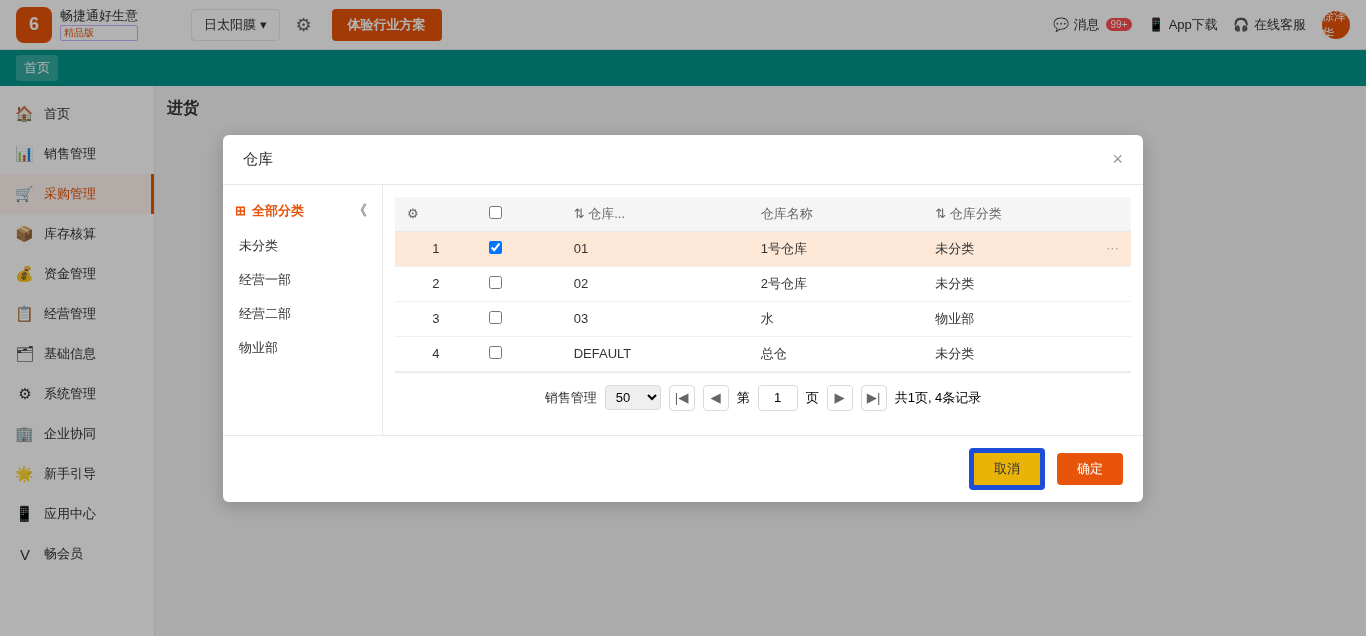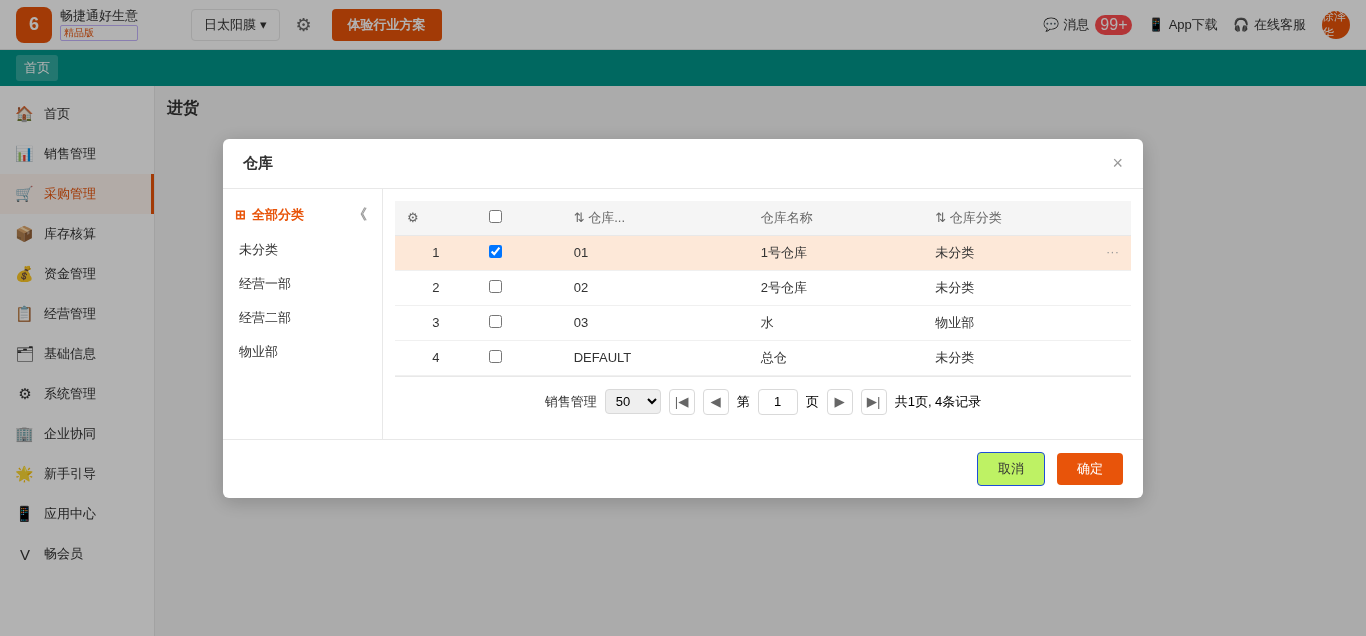--- a/index.html
+++ b/index.html
@@ -46,21 +46,21 @@
     }
     .header-right {
       margin-left: auto;
       display: flex; align-items: center; gap: 16px;
     }
     .header-btn {
       display: flex; align-items: center; gap: 4px; cursor: pointer; color: #333; font-size: 13px;
     }
     .badge-99 {
       background: #ff4d4f; color: #fff; border-radius: 10px;
-      padding: 1px 5px; font-size: 16px; margin-left: 2px;
+      padding: 1px 5px; font-size: 10px; margin-left: 2px;
     }
     .avatar { width: 28px; height: 28px; border-radius: 50%; background: #e8540a; color: #fff; display: flex; align-items: center; justify-content: center; font-size: 12px; }
 
     
     .sub-nav {
       height: 36px;
       background: #00968a;
       display: flex; align-items: center; padding: 0 16px; gap: 12px;
     }
     .sub-nav-item {
@@ -111,21 +111,21 @@
       border-radius: 6px;
       width: 920px;
       max-height: 560px;
       display: flex; flex-direction: column;
       box-shadow: 0 4px 20px rgba(0,0,0,0.2);
     }
     .modal-header {
       display: flex; align-items: center; justify-content: space-between;
       padding: 14px 20px; border-bottom: 1px solid #e8e8e8;
     }
-    .modal-title { font-size: 15px; font-weight: bold; color: #333; }
+    .modal-title { font-size: 15px; font-weight: normal; color: #333; }
     .modal-close { cursor: pointer; color: #999; font-size: 18px; }
     .modal-body {
       display: flex; flex: 1; overflow: hidden;
     }
 
     
     .cat-sidebar {
       width: 160px;
       border-right: 1px solid #e8e8e8;
       padding: 8px 0;
@@ -197,21 +197,21 @@
       display: flex; align-items: center; justify-content: center; cursor: pointer; color: #666; background: #fff;
     }
     .page-input { width: 40px; height: 26px; border: 1px solid #d9d9d9; border-radius: 4px; text-align: center; font-size: 13px; }
 
     
     .modal-footer {
       display: flex; align-items: center; justify-content: flex-end;
       gap: 12px; padding: 12px 20px; border-top: 1px solid #e8e8e8;
     }
     .cancel-btn {
-      border: 1px solid #1d4ed8; background: #bef264; color: #333; border-radius: 4px;
+      border: 5px solid #1d4ed8; background: #eab308; color: #333; border-radius: 4px;
       padding: 7px 20px; cursor: pointer; font-size: 13px;
     }
     .confirm-btn {
       background: #e8540a; color: #fff; border: none; border-radius: 4px;
       padding: 7px 20px; cursor: pointer; font-size: 13px;
     }
   </style>
 </head>
 <body>
 

